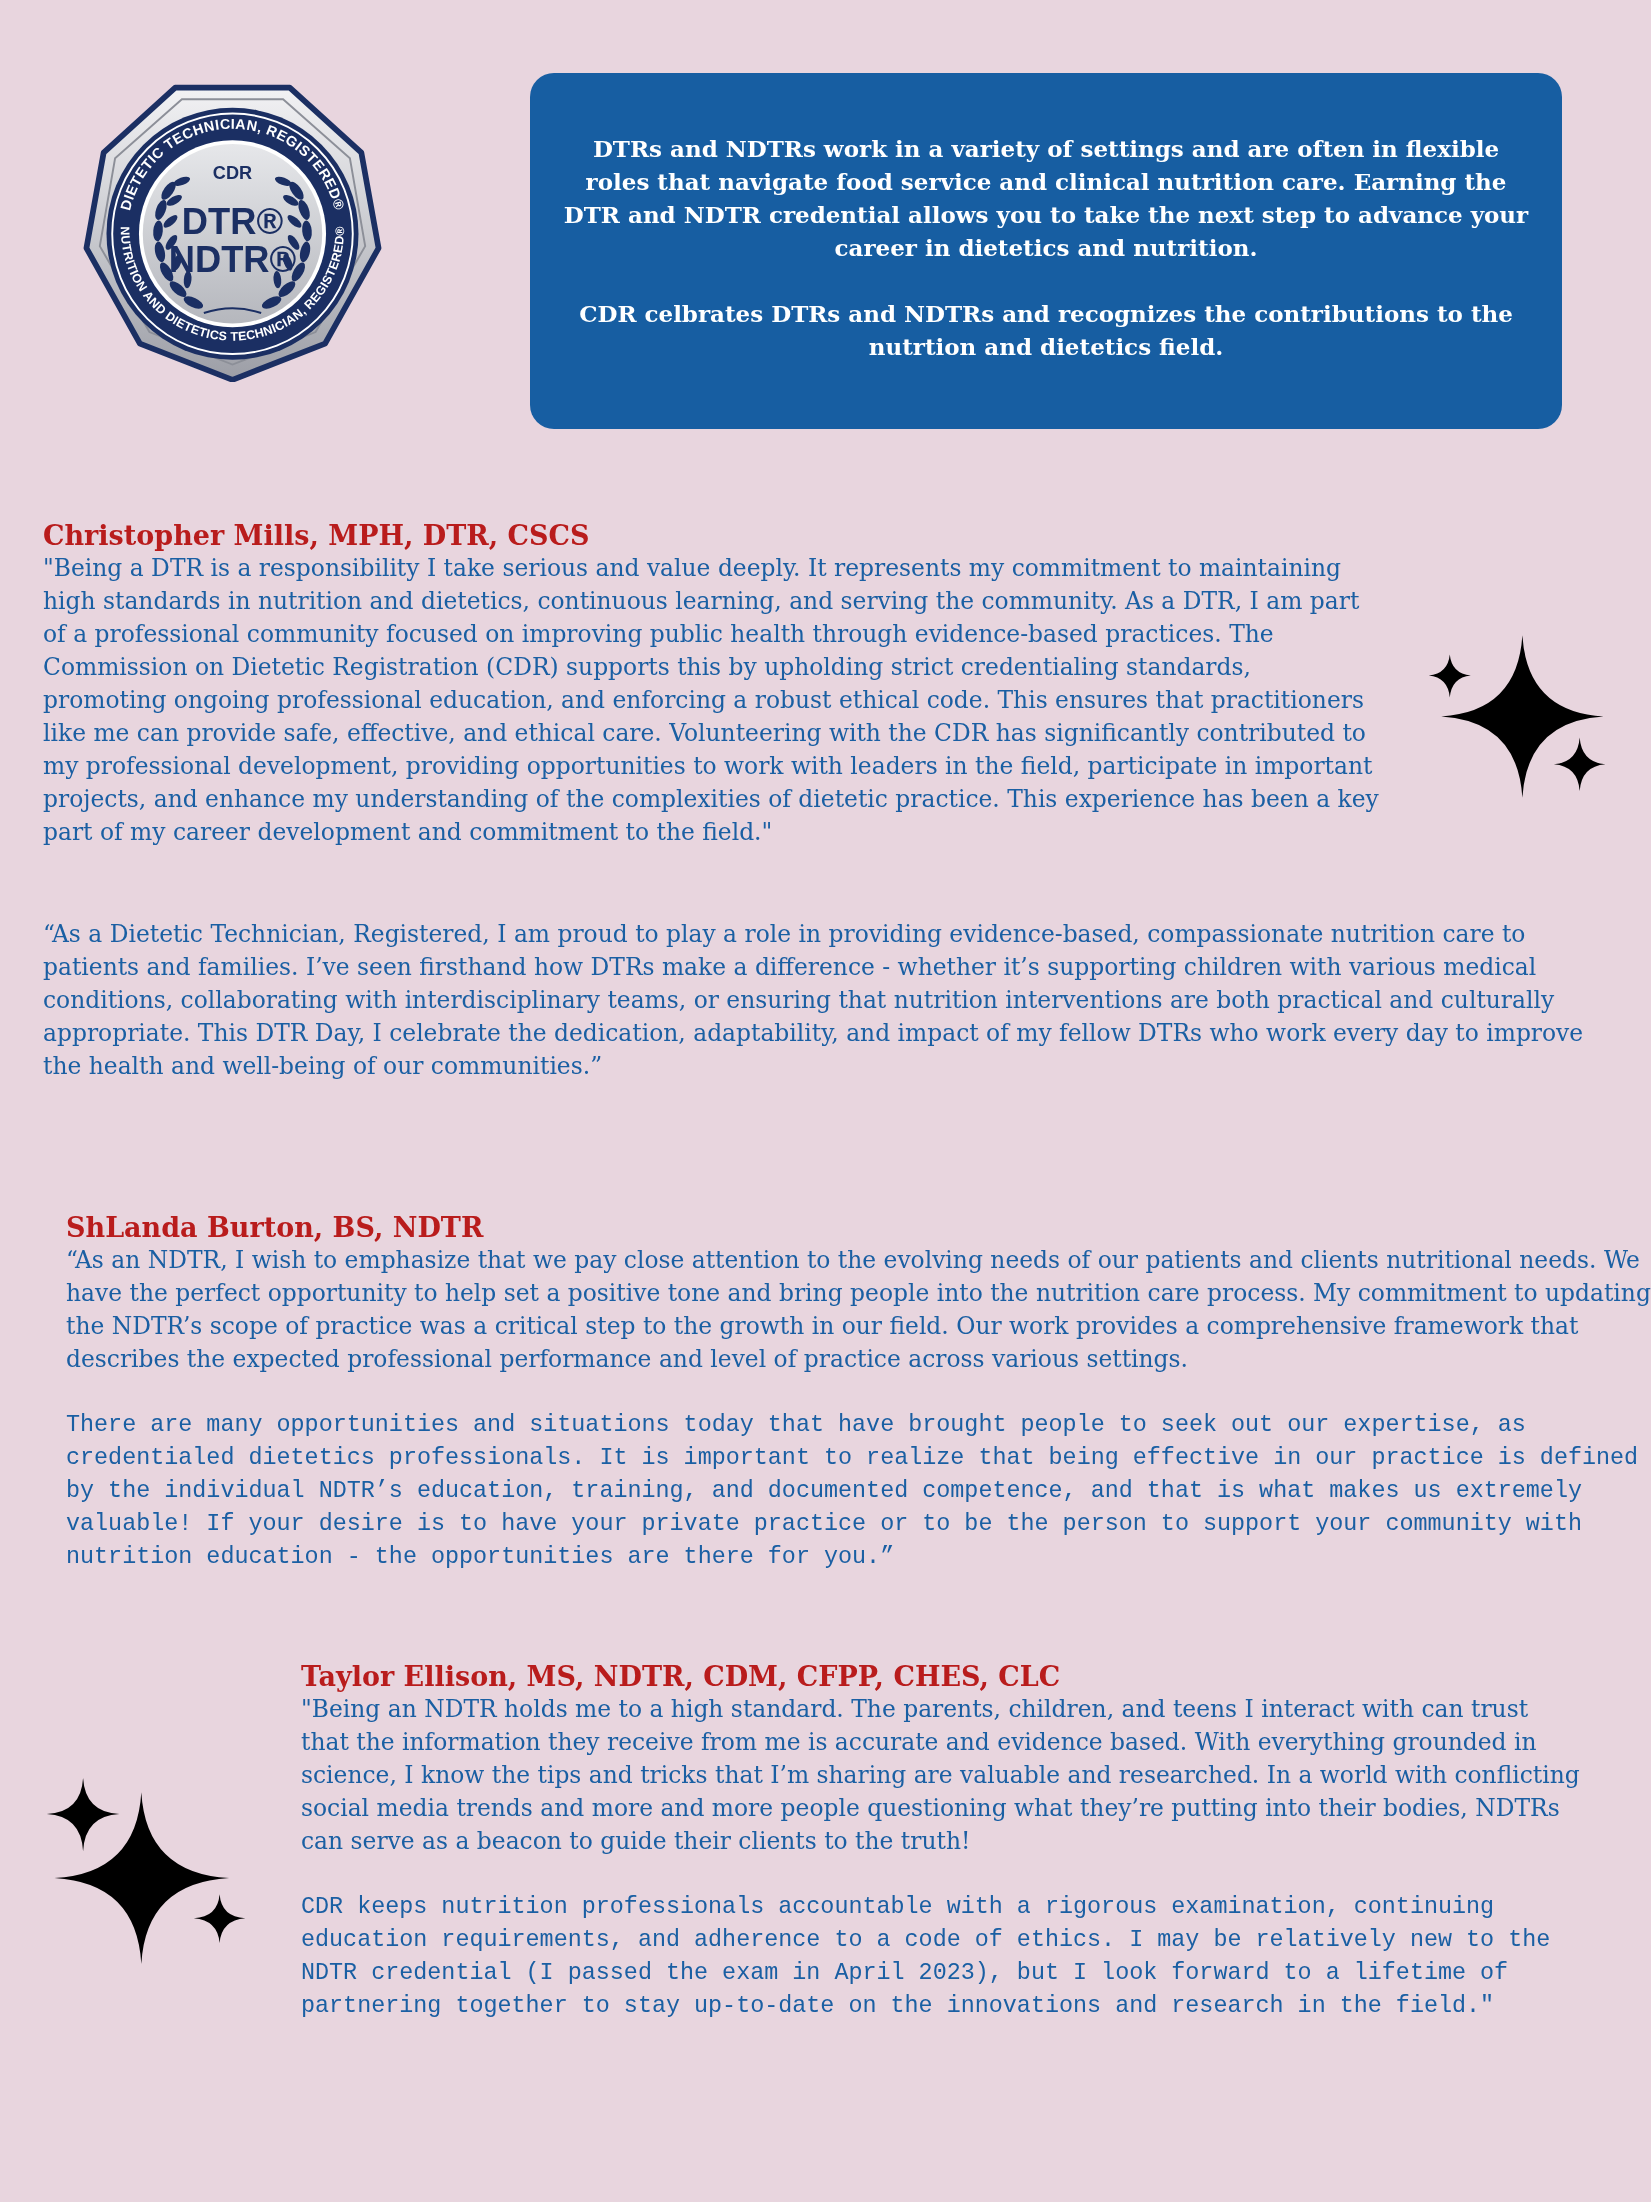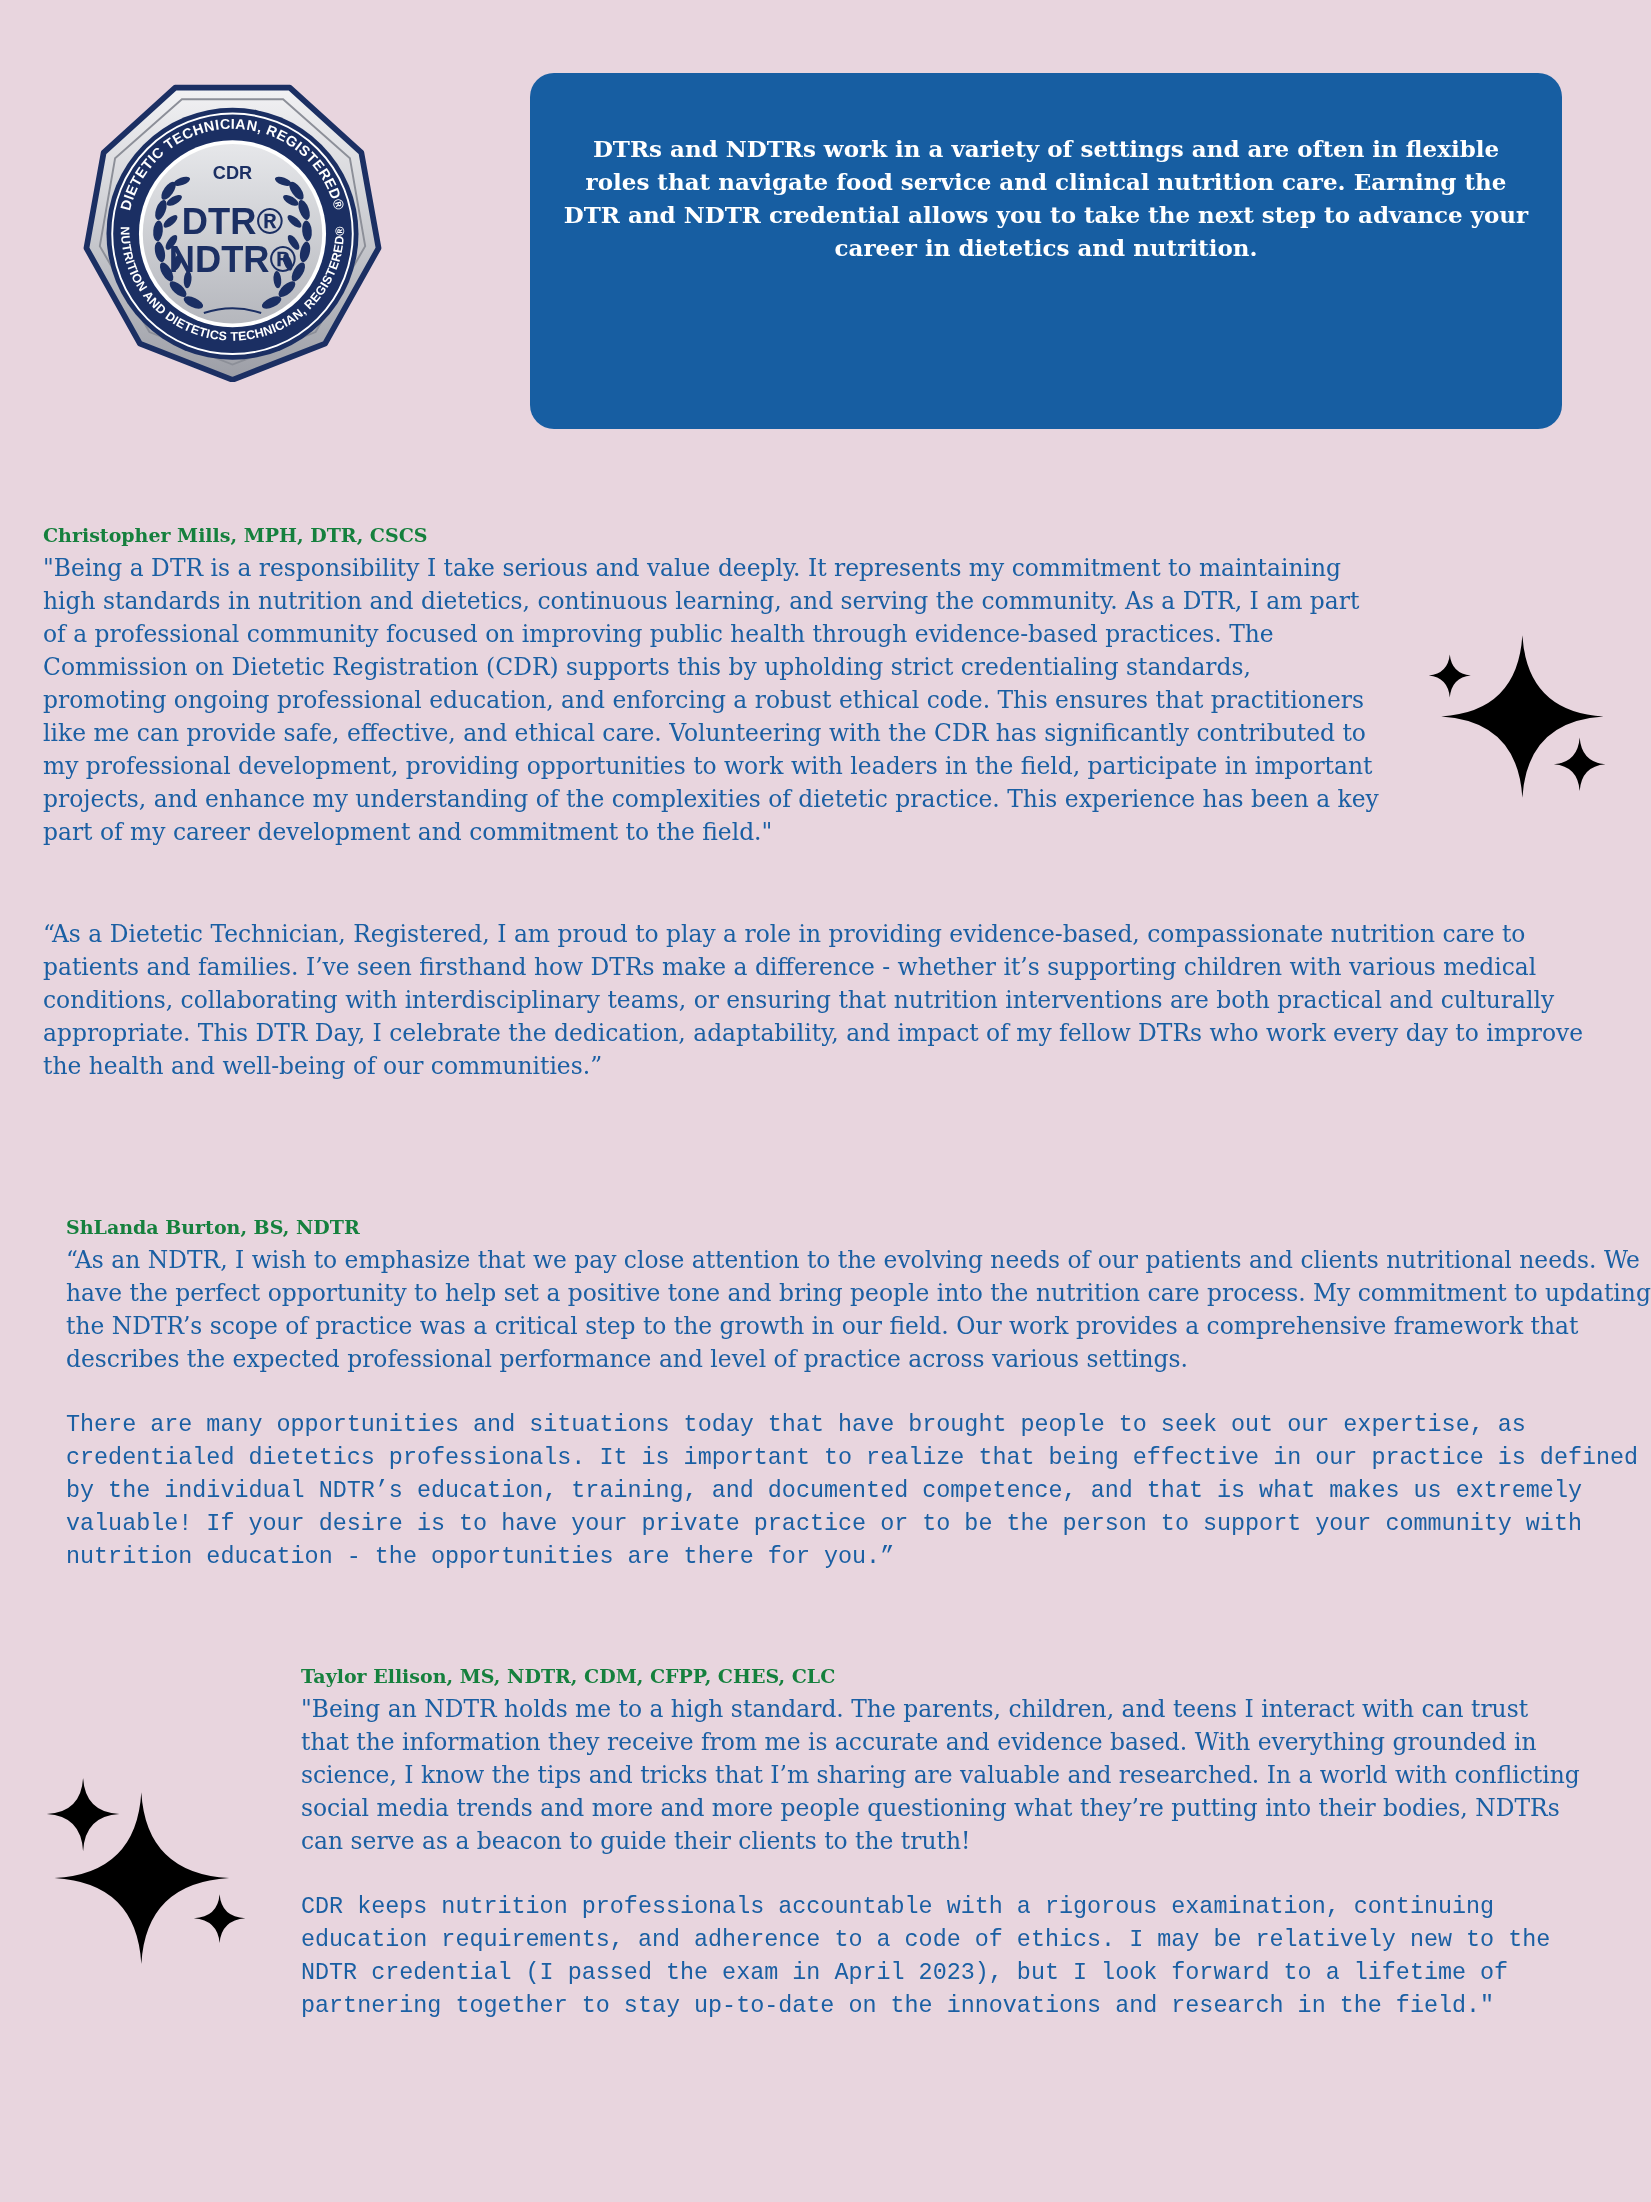--- a/index.html
+++ b/index.html
@@ -44,24 +44,24 @@
     .intro-box p + p {
       margin-top: 33px;
     }
     .testimonial {
       position: absolute;
       font-size: 23.4px;
       line-height: 33px;
     }
     .testimonial .name {
       font-weight: bold;
-      font-size: 19px;
+      font-size: 27px;
       line-height: 33px;
       margin: 0;
-      color: #15803d;
+      color: #b91c1c;
     }
     .testimonial p {
       margin: 0;
     }
     .testimonial p.gap {
       margin-top: 33px;
       font-family: Liberation Mono, monospace;
     }
     #t1 { left: 43px; top: 519px; width: 1338px; }
     #t2 { left: 43px; top: 918px; width: 1568px; }
@@ -141,20 +141,21 @@
     <path d="M 135 248 Q 165 238 195 248" fill="none" stroke="#1b2f63" stroke-width="2"></path>
 
     <text x="165" y="108" text-anchor="middle" font-family="Liberation Sans, sans-serif" font-weight="bold" font-size="19" fill="#1b2f63">CDR</text>
     <text x="165" y="165" text-anchor="middle" font-family="Liberation Sans, sans-serif" font-weight="bold" font-size="38" fill="#1b2f63">DTR®</text>
     <text x="165" y="205" text-anchor="middle" font-family="Liberation Sans, sans-serif" font-weight="bold" font-size="38" fill="#1b2f63">NDTR®</text>
   </svg>
 </div>
 
 <div class="intro-box">
   <p>DTRs and NDTRs work in a variety of settings and are often in flexible roles that navigate food service and clinical nutrition care. Earning the DTR and NDTR credential allows you to take the next step to advance your career in dietetics and nutrition.</p>
+  <p>CDR celbrates DTRs and NDTRs and recognizes the contributions to the nutrtion and dietetics field.</p>
 </div>
 
 <div class="testimonial" id="t1">
   <h3 class="name">Christopher Mills, MPH, DTR, CSCS</h3>
   <p>"Being a DTR is a responsibility I take serious and value deeply. It represents my commitment to maintaining high standards in nutrition and dietetics, continuous learning, and serving the community. As a DTR, I am part of a professional community focused on improving public health through evidence-based practices. The Commission on Dietetic Registration (CDR) supports this by upholding strict credentialing standards, promoting ongoing professional education, and enforcing a robust ethical code. This ensures that practitioners like me can provide safe, effective, and ethical care. Volunteering with the CDR has significantly contributed to my professional development, providing opportunities to work with leaders in the field, participate in important projects, and enhance my understanding of the complexities of dietetic practice. This experience has been a key part of my career development and commitment to the field."</p>
 </div>
 
 <div class="sparkles" id="sparkles-1">
   <svg width="191" height="191" viewBox="0 0 200 200" xmlns="http://www.w3.org/2000/svg">
     <path d="M103 15 Q108 95 188 100 Q108 105 103 185 Q98 105 18 100 Q98 95 103 15 Z" fill="#000"></path>

